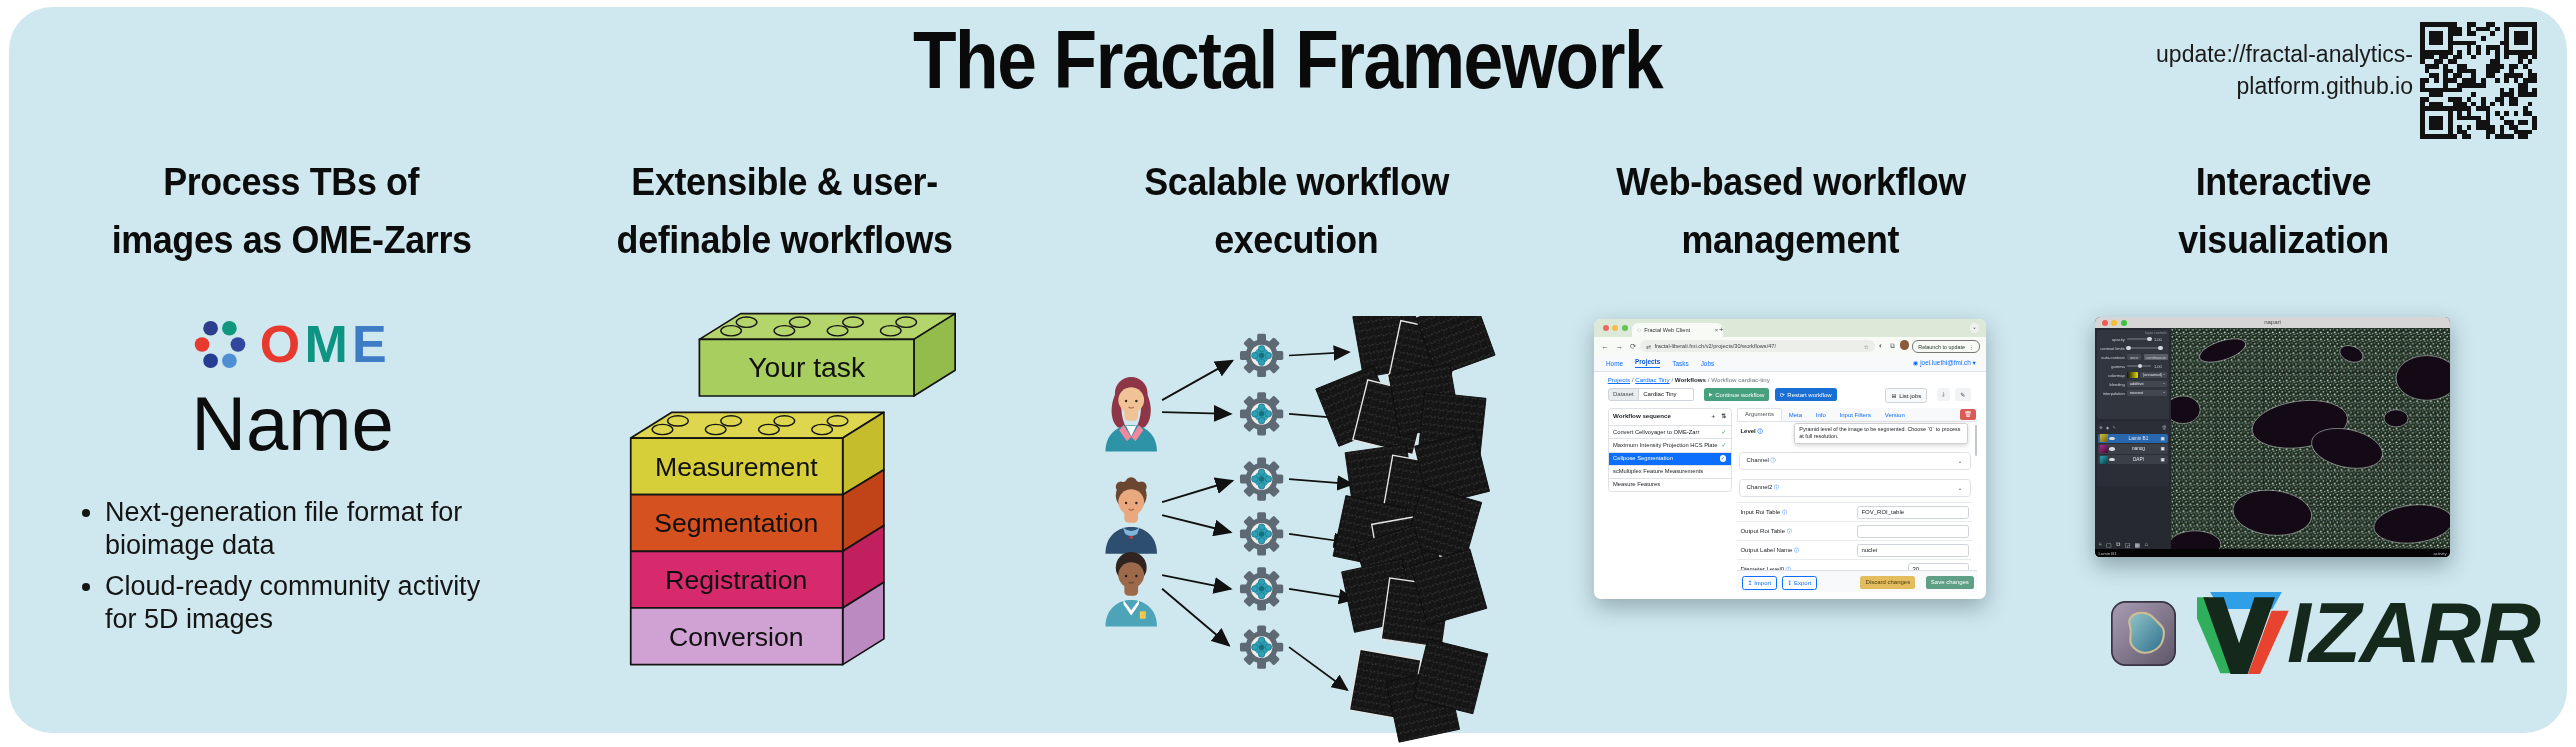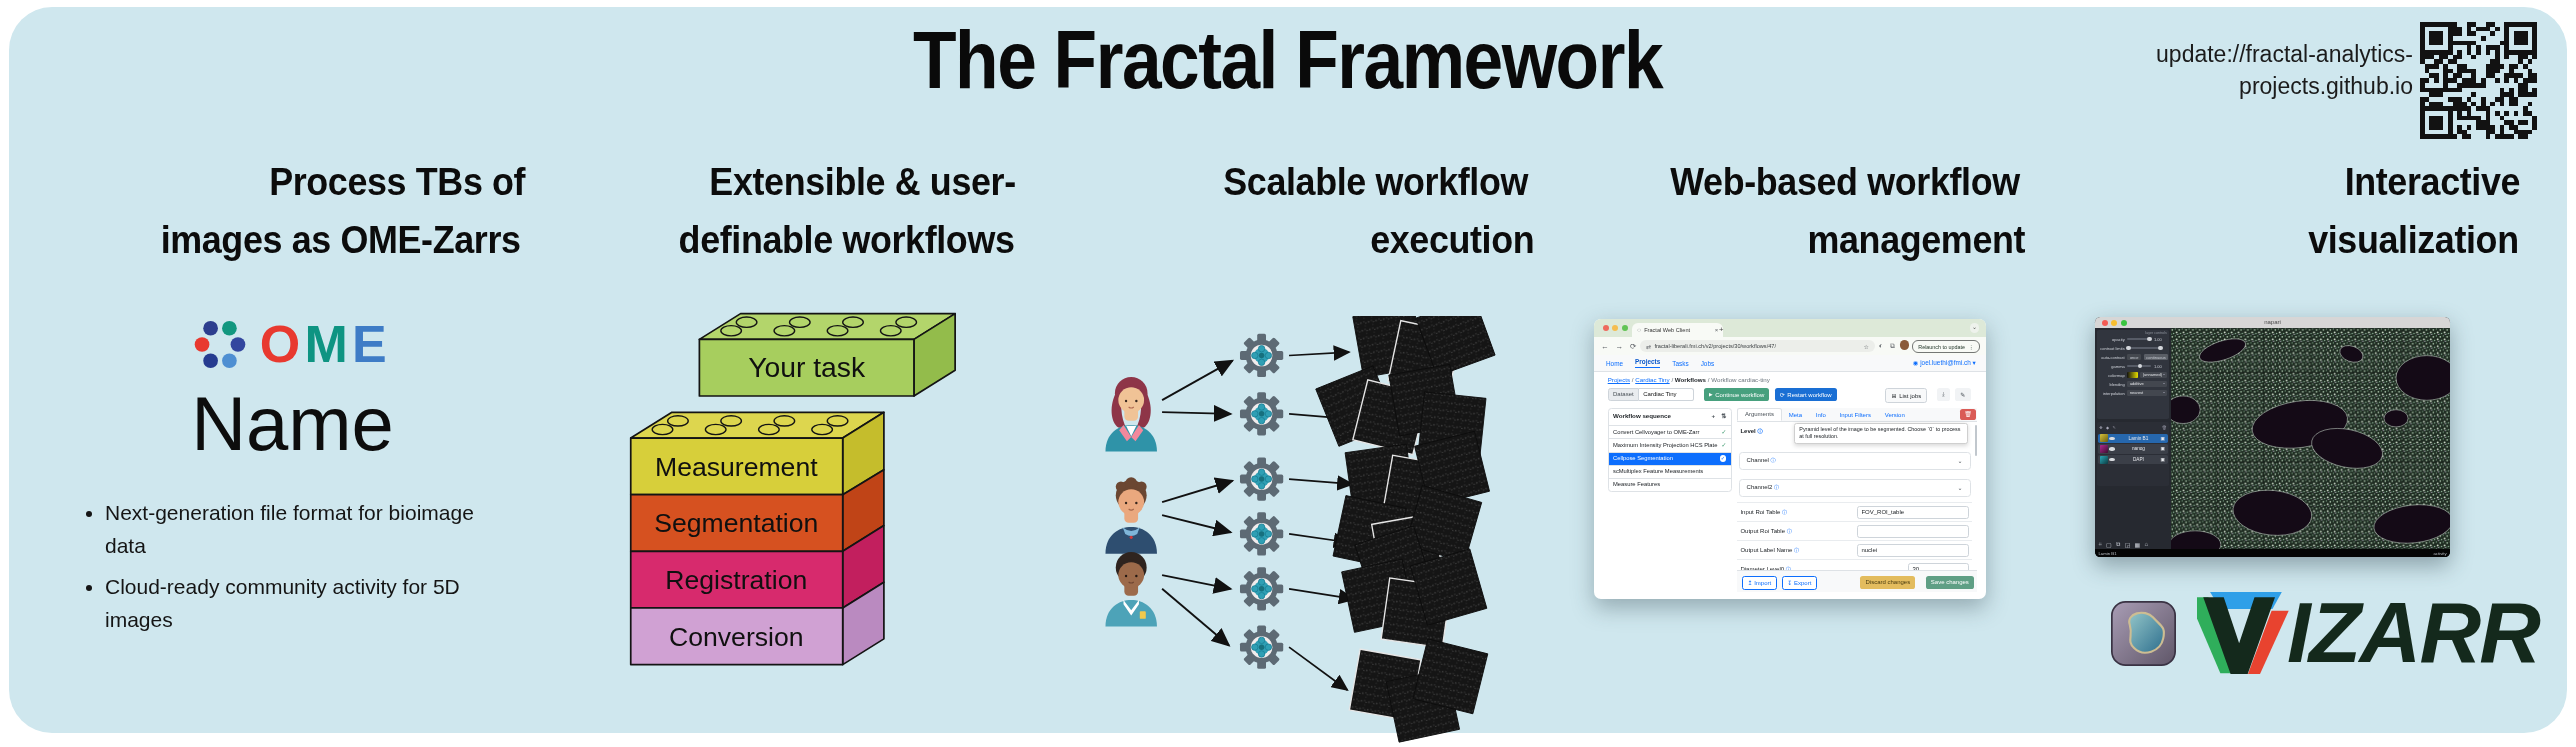--- a/index.html
+++ b/index.html
@@ -6,27 +6,27 @@
   body{width:2576px;height:747px;background:#fff;position:relative;overflow:hidden;
        font-family:"Liberation Sans", sans-serif;color:#111;}
   .abs{position:absolute;}
   .poster{position:absolute;left:8.6px;top:6.9px;right:8.6px;bottom:13.7px;background:#cfe7ee;border-radius:43px;}
   .title{position:absolute;top:13.7px;left:0;width:100%;margin:0;text-align:center;
          font-size:81px;font-weight:bold;color:#0a0a0a;letter-spacing:-1.7px;}
   .cond{display:inline-block;transform:scaleX(.88);transform-origin:50% 50%;}
   .cond2{display:inline-block;transform:scaleX(.92);transform-origin:50% 50%;}
   .urlblock{position:absolute;top:38px;right:163px;text-align:right;font-size:23px;line-height:32px;color:#1b1b1b;}
   .qr{position:absolute;top:22px;right:39px;width:117px;height:117px;}
-  .colhead{position:absolute;top:153px;width:489px;text-align:right;font-weight:bold;
+  .colhead{position:absolute;top:153px;width:489px;text-align:center;font-weight:bold;
            font-size:39px;line-height:58px;color:#0c0c0c;letter-spacing:-0.4px;}
   
   .ome-row{position:absolute;left:52px;top:314px;width:481px;display:flex;align-items:center;justify-content:center;gap:13.7px;}
   .ome-word{font-size:52px;font-weight:bold;letter-spacing:4.3px;display:flex;}
   .zarr{position:absolute;left:52px;top:380px;width:481px;text-align:center;font-size:76px;color:#0d0d0d;}
-  .bullets{position:absolute;left:76px;top:496px;width:421px;font-size:21px;line-height:33px;color:#151515;}
+  .bullets{position:absolute;left:76px;top:496px;width:421px;font-size:27px;line-height:33px;color:#151515;}
   .bullets ul{margin:0;padding-left:29px;list-style:disc;}
   .bullets li{margin-bottom:7.7px;}
   
   .bwin{position:absolute;left:1594px;top:319px;width:392px;height:280px;background:#fff;border-radius:6.9px;
         box-shadow:0 8.6px 22px rgba(40,60,70,.35);overflow:hidden;font-size:6px;}
   .tabbar{position:absolute;left:0;top:0;right:0;height:18px;background:#dde9d8;}
   .tlight{position:absolute;top:6px;width:6px;height:6px;border-radius:50%;}
   .tab{position:absolute;left:29px;top:4.3px;width:81px;height:13.7px;background:#f8faf6;border-radius:6px 6px 0 0;
        display:flex;align-items:center;gap:3.4px;padding:0 5.2px;color:#333;}
   .toolbar{position:absolute;left:0;top:18px;right:0;height:18px;background:#f8faf6;display:flex;align-items:center;}
@@ -85,21 +85,21 @@
 </style>
 </head>
 <body>
 
 <div class="poster"></div>
 
 <h1 class="title"><span class="cond">The Fractal Framework</span></h1>
 
 <div class="urlblock">
   <div>update://fractal-analytics-</div>
-  <div>projects.github.io</div>
+  <div>platform.github.io</div>
 </div>
 <svg id="qr" class="qr" viewBox="0 0 25 25" shape-rendering="crispEdges">
     <rect x="0" y="0" width="1" height="1" fill="#121212"></rect>
     <rect x="1" y="0" width="1" height="1" fill="#121212"></rect>
     <rect x="2" y="0" width="1" height="1" fill="#121212"></rect>
     <rect x="3" y="0" width="1" height="1" fill="#121212"></rect>
     <rect x="4" y="0" width="1" height="1" fill="#121212"></rect>
     <rect x="5" y="0" width="1" height="1" fill="#121212"></rect>
     <rect x="6" y="0" width="1" height="1" fill="#121212"></rect>
     <rect x="7" y="0" width="1" height="1" fill="#121212"></rect>

